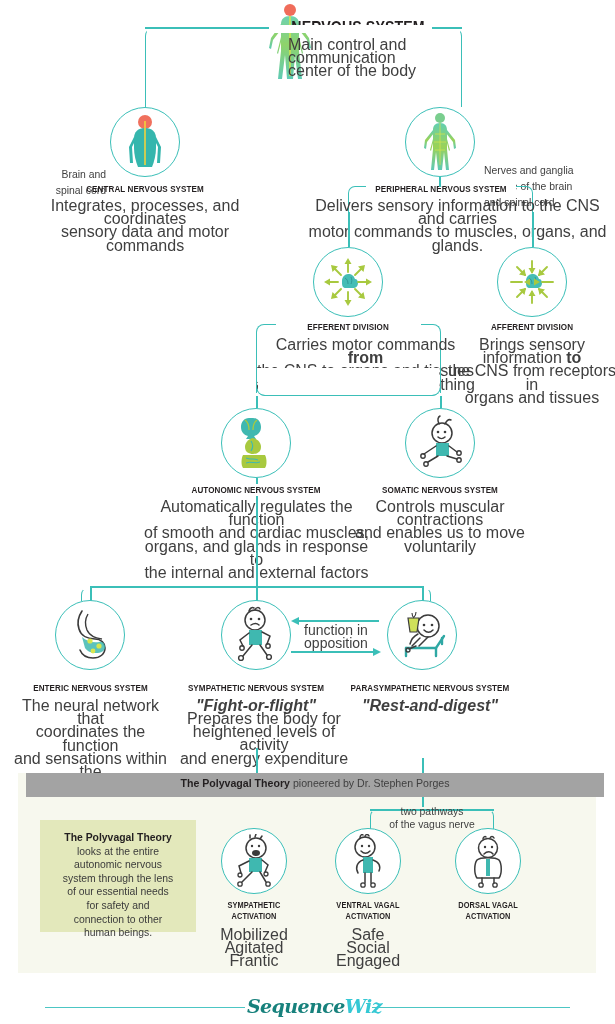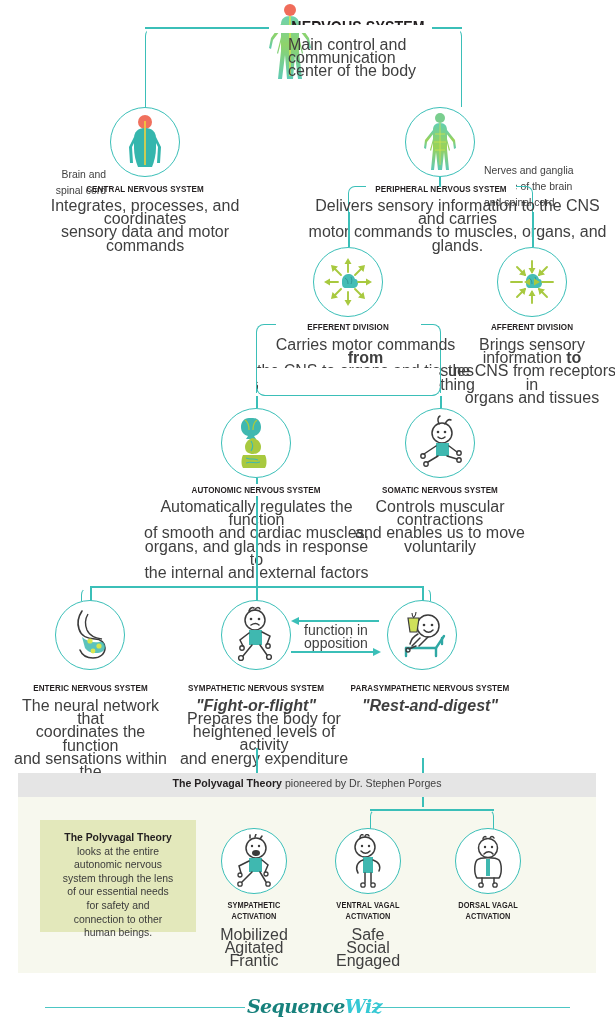--- a/index.html
+++ b/index.html
@@ -41,21 +41,21 @@
   .desc {
     position: absolute; text-align: center;
     font-size: 16px; line-height: 13.2px; color: #3f3f3f;
   }
   .desc b { font-weight: 700; }
   .desc i { font-style: italic; font-weight: 700; }
   .side { position: absolute; font-size: 10.4px; line-height: 16px; color: #3f3f3f; margin-top: 44px; }
 
   
   #pv-panel { position: absolute; background: #f7f8ee; }
-  #pv-band  { position: absolute; background: #e5e5e5; }
+  #pv-band  { position: absolute; background: #a3a3a3; margin-left: 8px; }
   #pv-band .t { font-size: 10.6px; color: #3f3f3f; line-height: 20px; text-align: center; }
   #pv-band .t b { font-weight: 700; color: #231f20; }
   #pv-box {
     position: absolute; background: #e3e8bb;
     text-align: center; font-size: 10.4px; line-height: 13.6px; color: #3b3b3b;
     padding-top: 11px;
   }
   #pv-box b { font-weight: 700; color: #231f20; }
 
   
@@ -372,20 +372,22 @@
 of our essential needs
 for safety and
 connection to other
 human beings.</span>
   </div>
 
   <div class="ln lnv" style="left:422px;top:797px;height:12px;"></div>
   <div class="brk" style="left:370px;top:809px;width:124px;height:26px;border-top-width:1.6px;border-bottom:none;border-radius:7px 7px 0 0;"></div>
   <div style="position:absolute;left:372px;top:807px;width:120px;height:5px;background:#f7f8ee;"></div>
   <div class="ln lnh" style="left:370px;top:809px;width:124px;"></div>
+  <div class="desc" style="left:362px;top:805px;width:140px;white-space:pre-line;font-size:10.4px;line-height:13px;">two pathways
+of the vagus nerve</div>
 
   <div class="circ" style="left:221px;top:828px;width:66px;height:66px;">
     <svg width="52" height="54" viewBox="0 0 52 54">
       <g stroke="#3b3b3b" stroke-width="1.5" fill="none" stroke-linecap="round">
         <circle cx="28" cy="14" r="10" fill="#fff"></circle>
         <path d="M22 4v-3M27 3l1-3M32 5l2-3"></path>
         <circle cx="24" cy="12" r="1.2" fill="#3b3b3b" stroke="none"></circle>
         <circle cx="31" cy="12" r="1.2" fill="#3b3b3b" stroke="none"></circle>
         <ellipse cx="28" cy="19" rx="4" ry="3" fill="#3b3b3b" stroke="none"></ellipse>
       </g>

